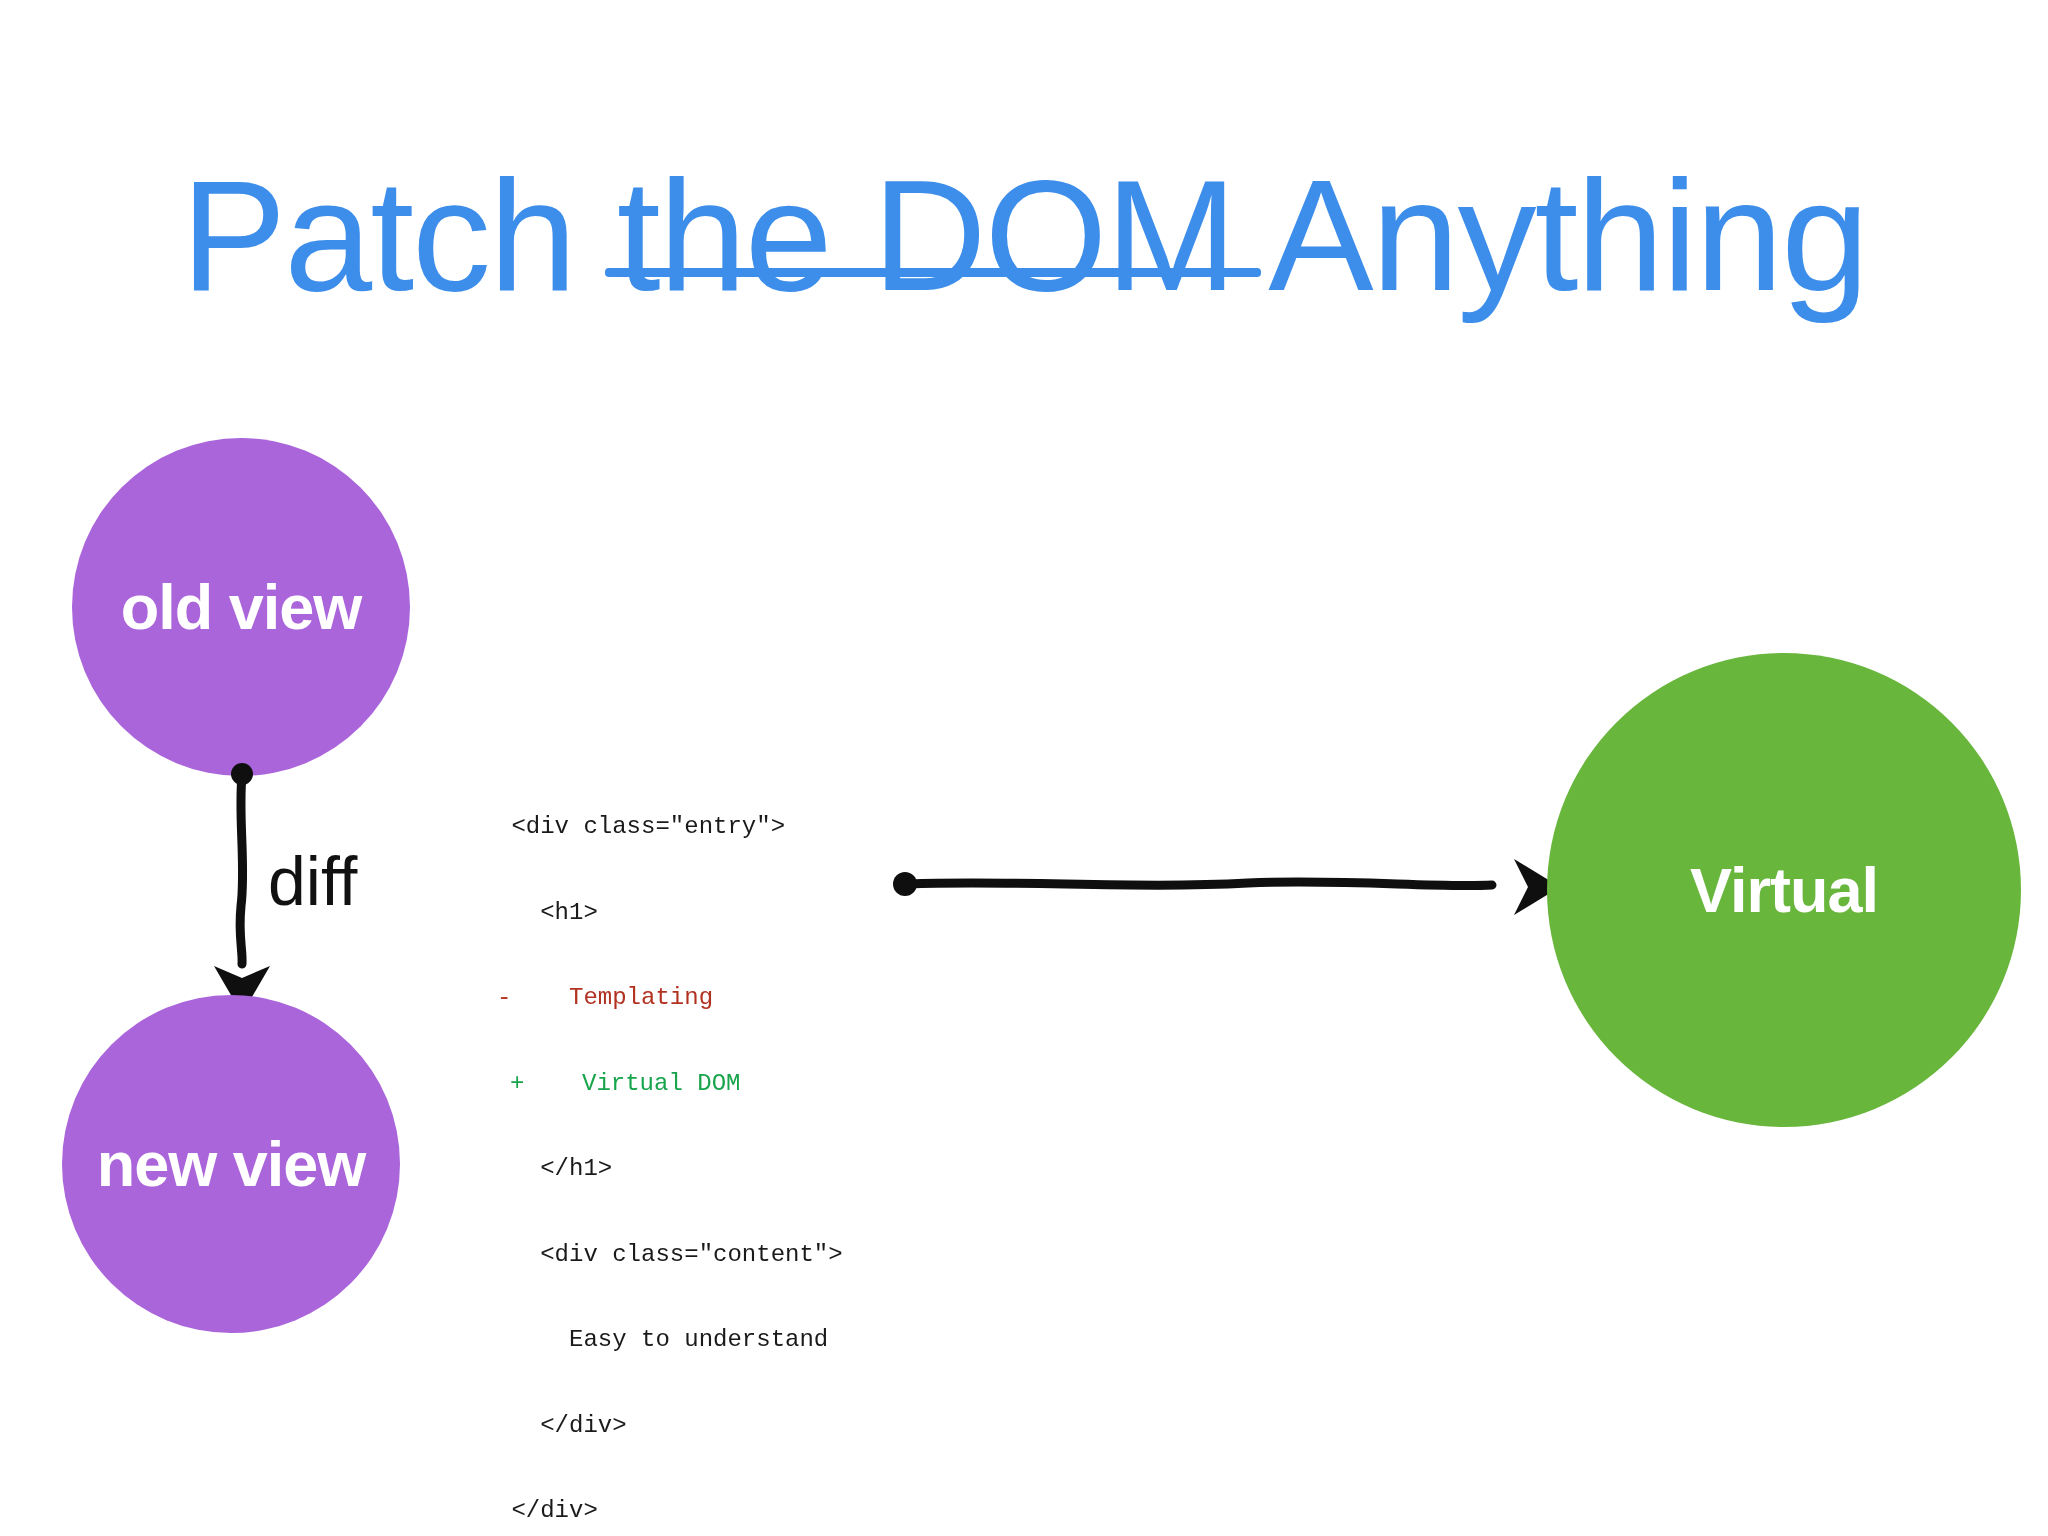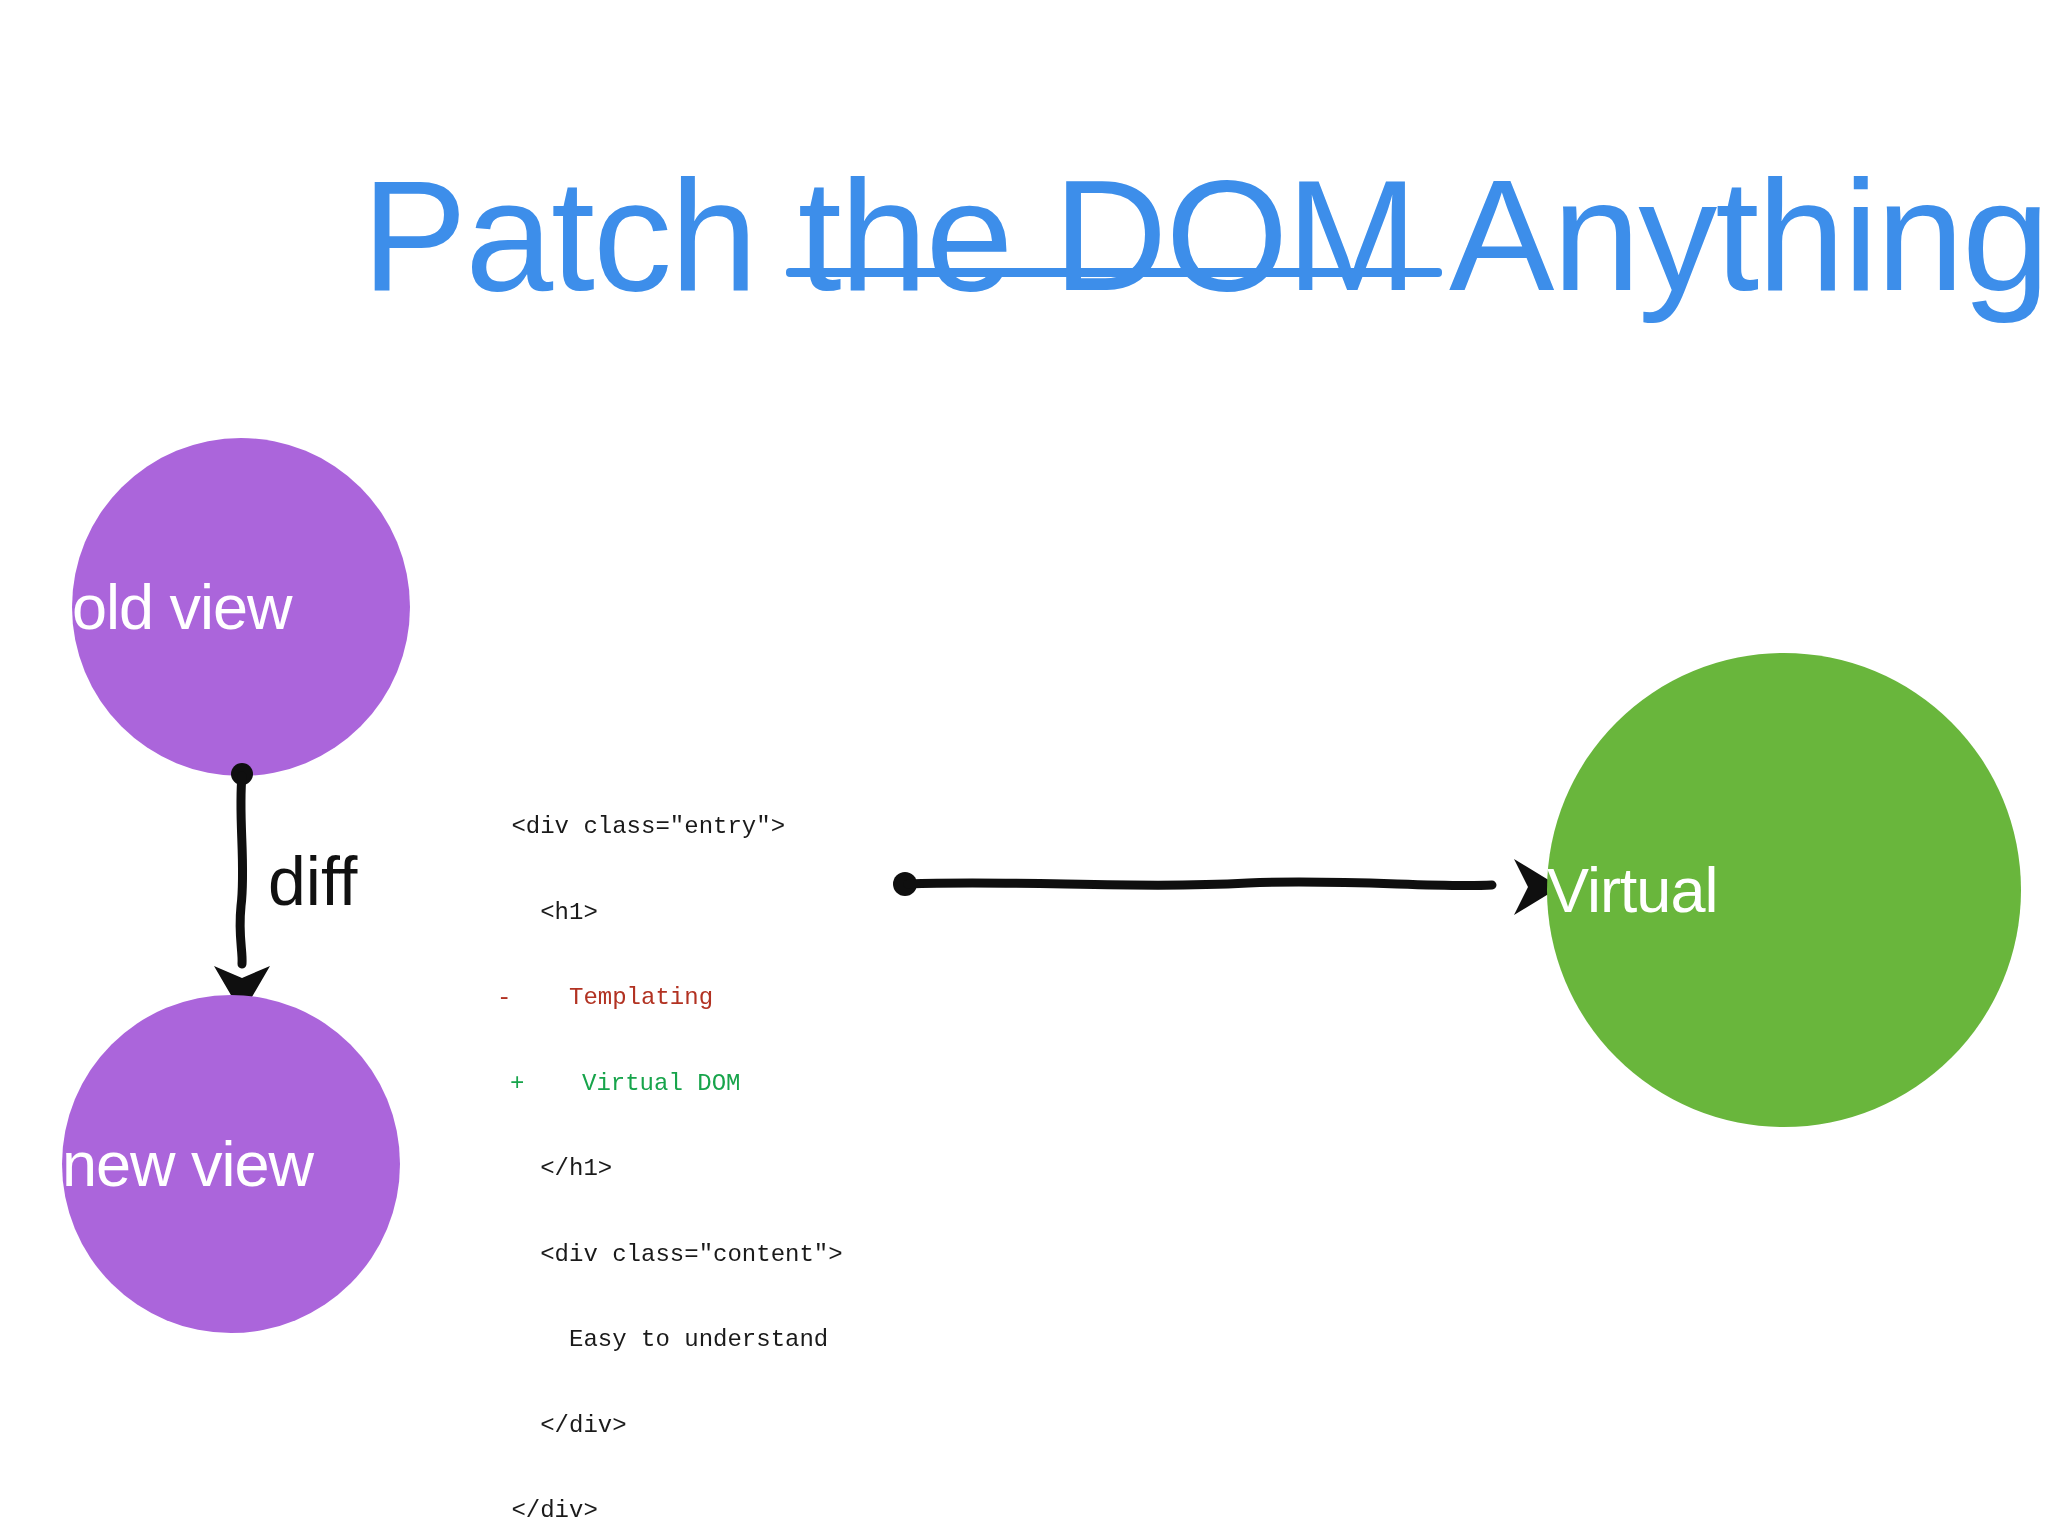--- a/index.html
+++ b/index.html
@@ -18,21 +18,21 @@
   .slide{
     position:relative;
     width:2048px;height:1536px;
     background:#ffffff;
     overflow:hidden;
   }
   
   .title{
     position:absolute;
     top:156px;left:0;width:100%;
-    text-align:right;
+    text-align:center;
     font-size:158px;
     line-height:158px;
     font-weight:400;
     letter-spacing:-2px;
     color:var(--title-blue);
     white-space:pre;
   }
   .struck{position:relative;display:inline-block;}
   .struck::after{
     content:"";
@@ -40,23 +40,23 @@
     left:-12px;right:-26px;
     top:112px;
     height:9px;
     border-radius:4px;
     background:var(--title-blue);
   }
   
   .circle{
     position:absolute;
     border-radius:50%;
-    display:flex;align-items:center;
+    display:flex;align-items:center;justify-content:center;
     color:var(--label-white);
-    font-weight:normal;
+    font-weight:bold;
     font-size:63px;
     letter-spacing:-1px;
   }
   .circle.old{left:72px;top:438px;width:338px;height:338px;background:var(--node-purple);}
   .circle.new{left:62px;top:995px;width:338px;height:338px;background:var(--node-purple);}
   .circle.string{left:1547px;top:653px;width:474px;height:474px;background:var(--node-green);}
   
   .diff-label{
     position:absolute;
     left:268px;top:846px;

